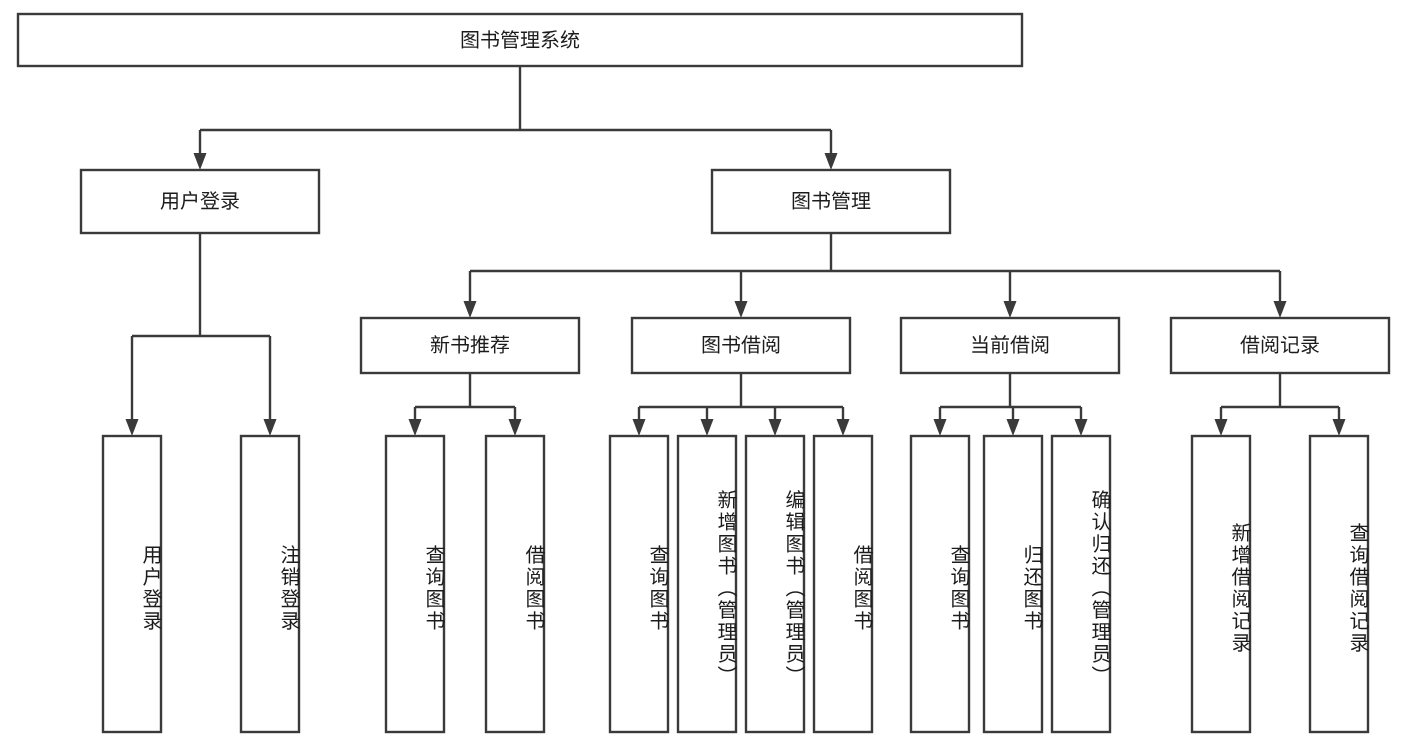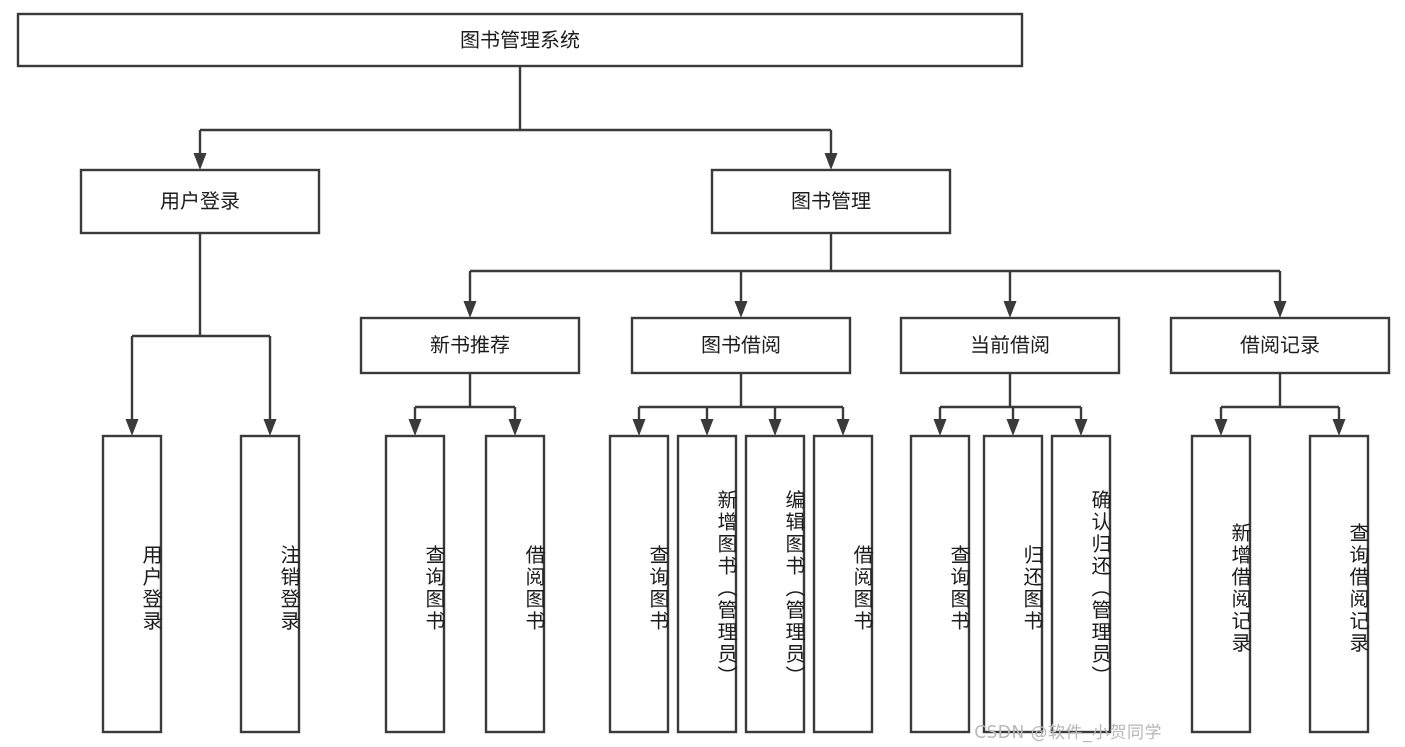--- a/index.html
+++ b/index.html
@@ -179,14 +179,13 @@
       <div class="node-label-v" style="left: 678px; width: 58px; top: 485px; height: 206px;">新增图书（管理员）</div>
       <div class="node-label-v" style="left: 746px; width: 58px; top: 485px; height: 206px;">编辑图书（管理员）</div>
       <div class="node-label-v" style="left: 814px; width: 58px; top: 540px; height: 96px;">借阅图书</div>
       <div class="node-label-v" style="left: 911px; width: 58px; top: 540px; height: 96px;">查询图书</div>
       <div class="node-label-v" style="left: 984px; width: 58px; top: 540px; height: 96px;">归还图书</div>
       <div class="node-label-v" style="left: 1052px; width: 58px; top: 485px; height: 206px;">确认归还（管理员）</div>
       <div class="node-label-v" style="left: 1192px; width: 58px; top: 518px; height: 140px;">新增借阅记录</div>
       <div class="node-label-v" style="left: 1310px; width: 58px; top: 518px; height: 140px;">查询借阅记录</div>
     </div>
 
-  <div class="watermark">CSDN @软件_小贺同学</div>
 </div>
 
 </body></html>

